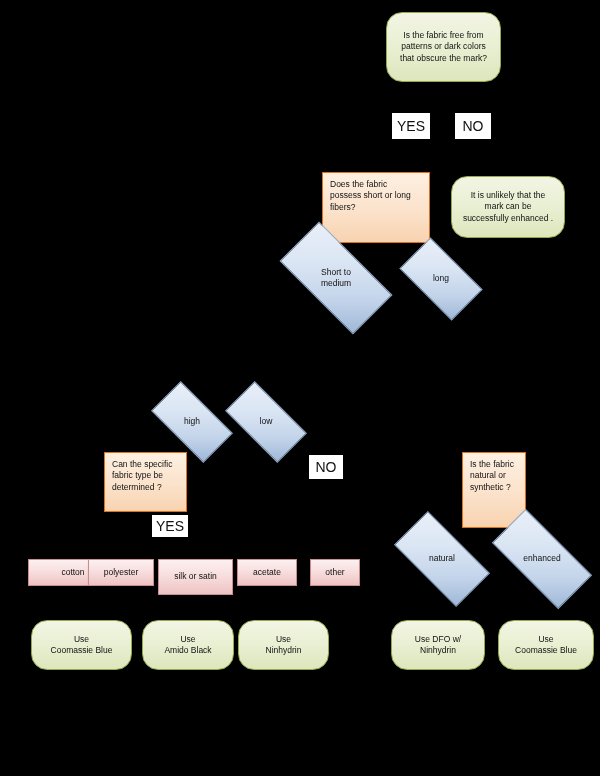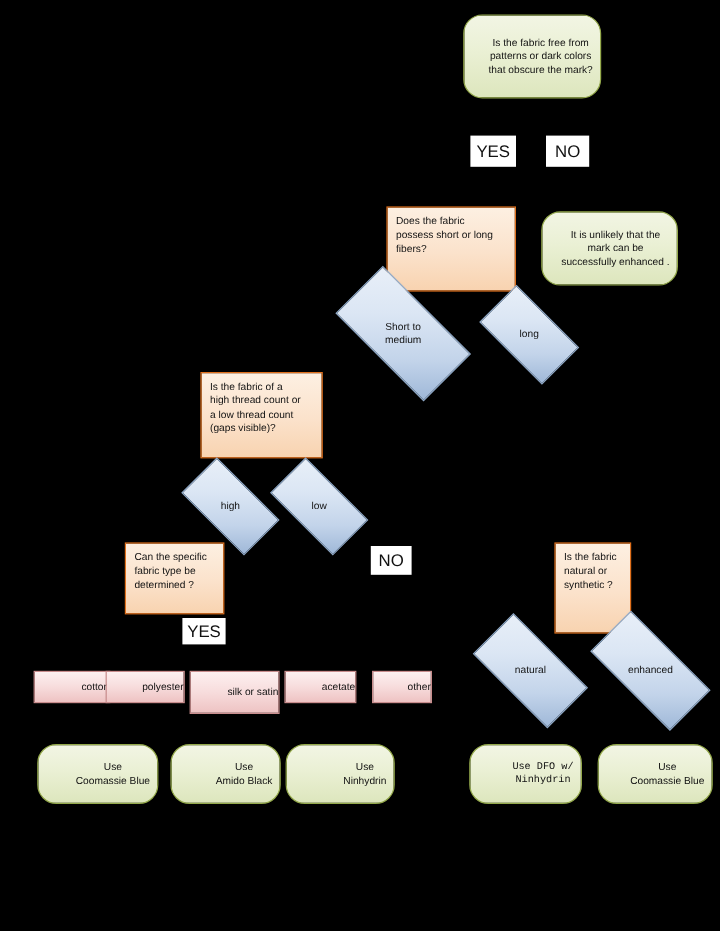--- a/index.html
+++ b/index.html
@@ -14,21 +14,21 @@
     background: #000000;
     overflow: hidden;
     font-family: "Liberation Sans", sans-serif;
   }
 
   .node {
     position: absolute;
     box-sizing: border-box;
     display: flex;
     align-items: center;
-    justify-content: flex-end;
+    justify-content: center;
     text-align: center;
     color: #111111;
     line-height: 1.35;
     white-space: pre-line;
   }
 
   
   .term {
     border-radius: 16px;
     border: 1px solid #94a94b;
@@ -152,26 +152,20 @@
   <div class="diamond" style="left:284px; top:250px; width:104px; height:56px;">
     <div class="dshape"></div>
     <div class="dlabel">Short to
 medium</div>
   </div>
   <div class="diamond" style="left:404px; top:257px; width:74px; height:44px;">
     <div class="dshape"></div>
     <div class="dlabel">long</div>
   </div>
 
-  <div class="node proc" style="left:167px; top:310px; width:102px; height:72px;">
-    <span class="txt">Is the fabric of a
-high thread count or
-a low thread count
-(gaps visible)?</span>
-  </div>
 
   <div class="diamond" style="left:155px; top:401px; width:74px; height:42px;">
     <div class="dshape"></div>
     <div class="dlabel">high</div>
   </div>
   <div class="diamond" style="left:229px; top:401px; width:74px; height:42px;">
     <div class="dshape"></div>
     <div class="dlabel">low</div>
   </div>
 
@@ -225,21 +219,21 @@
 Coomassie Blue</span>
   </div>
   <div class="node term" style="left:142px; top:620px; width:92px;  height:50px;">
     <span>Use
 Amido Black</span>
   </div>
   <div class="node term" style="left:238px; top:620px; width:91px;  height:50px;">
     <span>Use
 Ninhydrin</span>
   </div>
-  <div class="node term" style="left:391px; top:620px; width:94px;  height:50px;font-family:Liberation Mono, monospace;">
+  <div class="node term" style="left:391px; top:620px; width:94px;  height:50px;">
     <span>Use DFO w/
 Ninhydrin</span>
   </div>
   <div class="node term" style="left:498px; top:620px; width:96px;  height:50px;">
     <span>Use
 Coomassie Blue</span>
   </div>
 
 </div>
 

